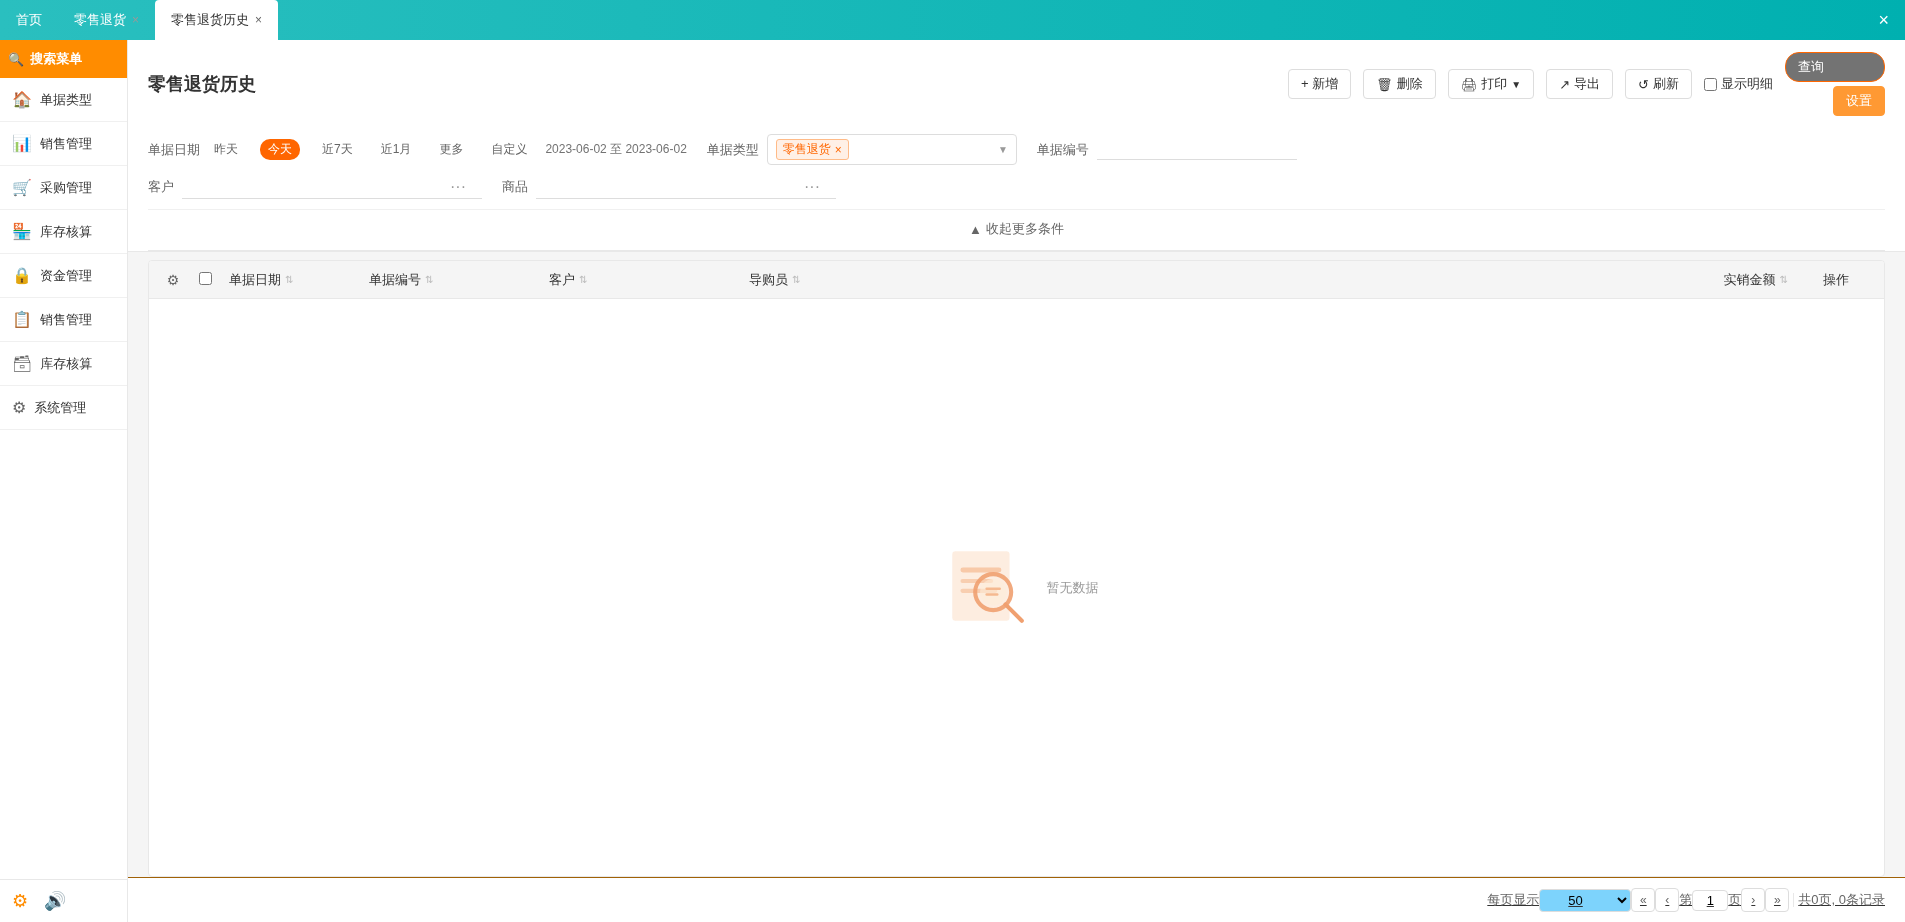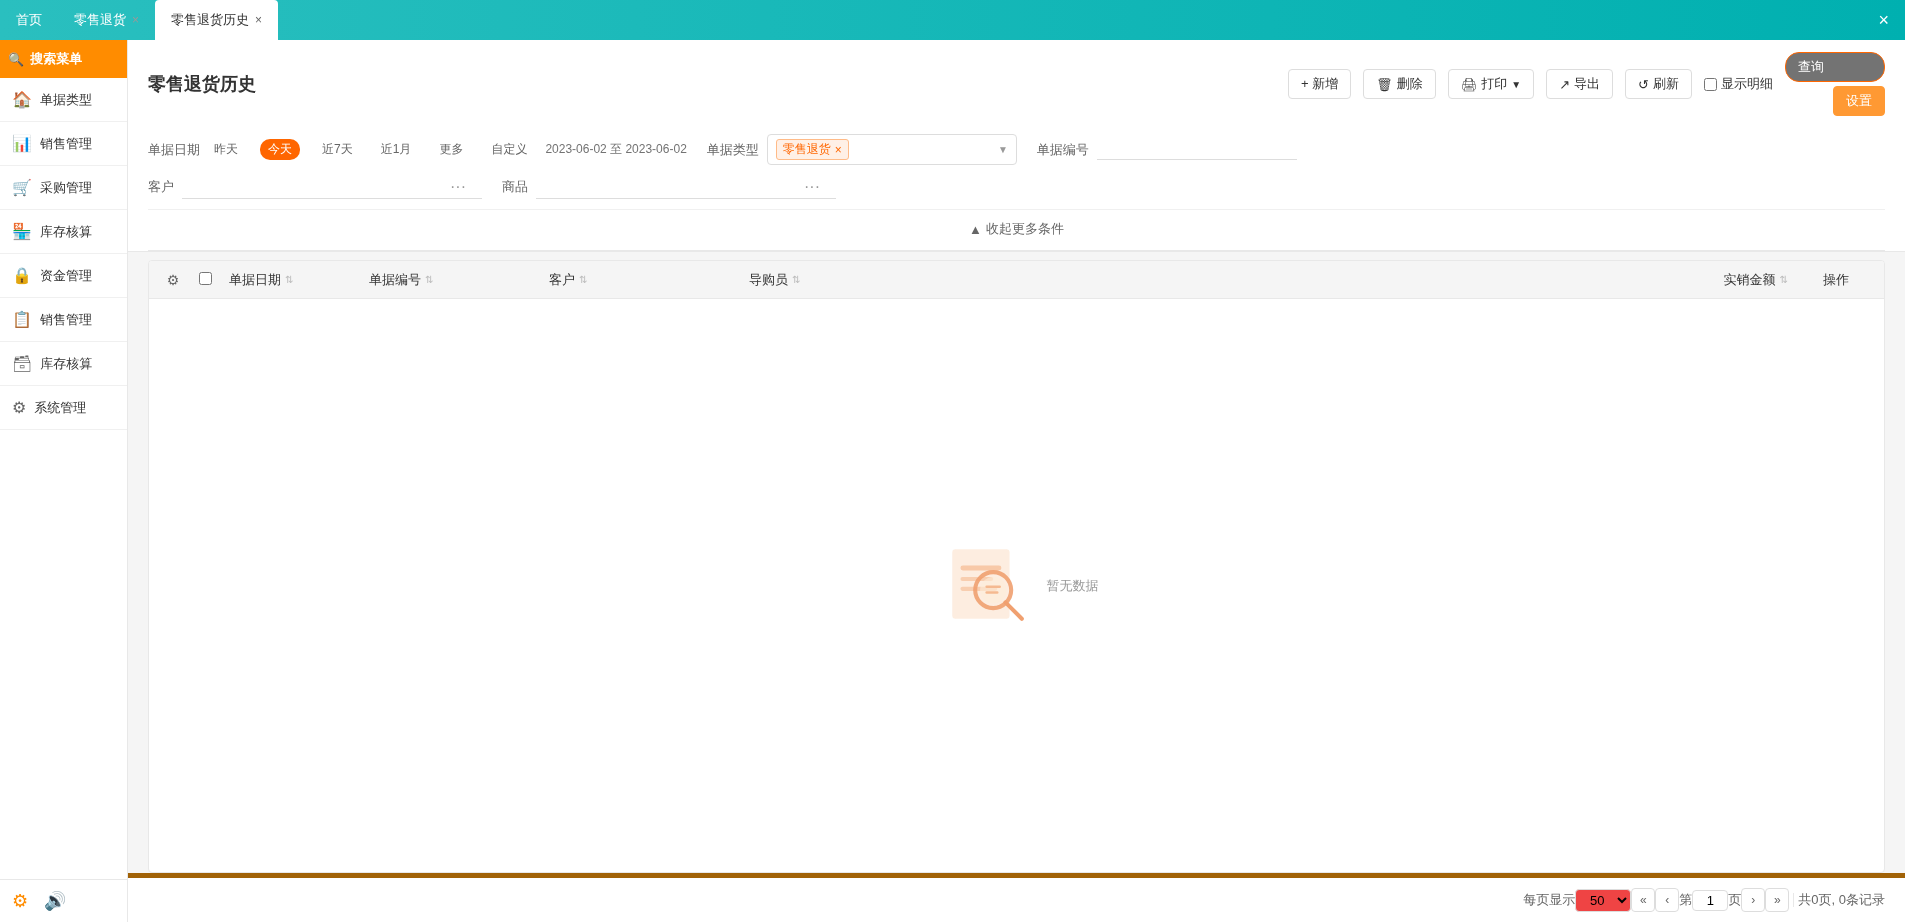--- a/index.html
+++ b/index.html
@@ -163,27 +163,27 @@
     }
     .empty-icon {
       width: 100px; height: 90px; position: relative;
     }
     .empty-icon svg { width: 100%; height: 100%; }
     .empty-text { font-size: 13px; color: #999; }
 
     
     .pagination-bar {
       display: flex; align-items: center; justify-content: flex-end;
-      padding: 10px 20px; background: #fff; border-top: 5px solid #a16207;
-      font-size: 13px; color: #333; gap: 0; flex-shrink: 0;
+      padding: 10px 20px; background: #fff; border-top: 1px solid #a16207;
+      font-size: 13px; color: #333; gap: 0; flex-shrink: 0; text-decoration: underline;
     }
     .pagination-label { color: #666; }
     .page-size-select {
-      border: 1px solid #ddd; border-radius: 4px; padding: 2px 6px;
-      font-size: 13px; cursor: pointer; background: #ef4444; text-align: center;
+      border: 1px solid #ddd; border-radius: 4px; padding: 2px 24px;
+      font-size: 13px; cursor: pointer; background: #7dd3fc;
     }
     .page-nav-btn {
       width: 24px; height: 24px; display: flex; align-items: center; justify-content: center;
       border: 1px solid #ddd; border-radius: 4px; cursor: pointer; color: #666; font-size: 12px;
       background: #fff;
     }
     .page-input {
       border: 1px solid #ddd; border-radius: 4px; padding: 2px 6px;
       font-size: 13px; width: 36px; text-align: center;
     }

